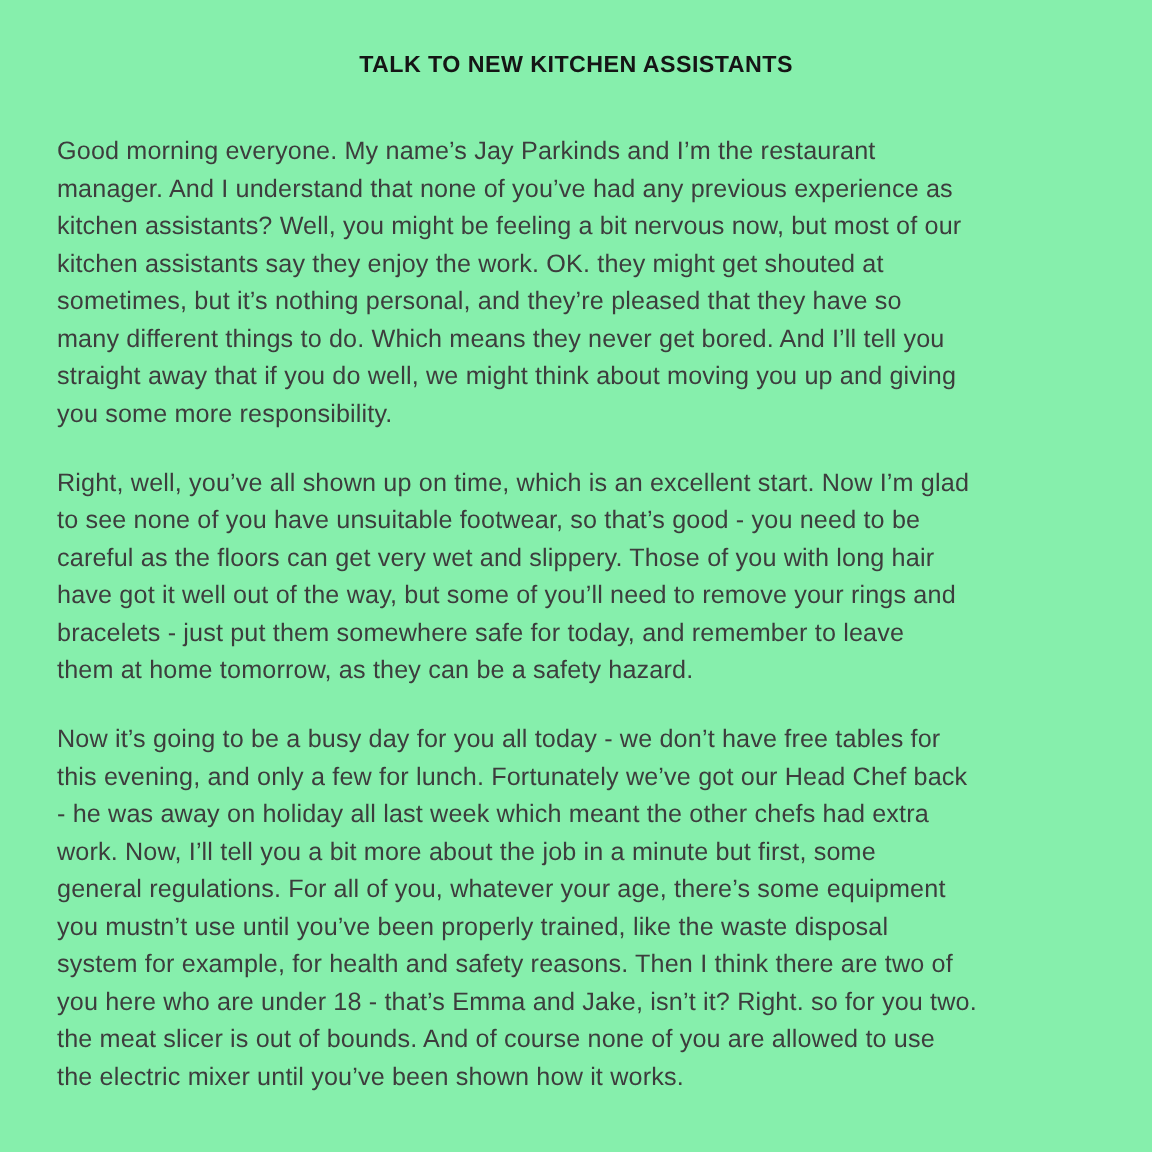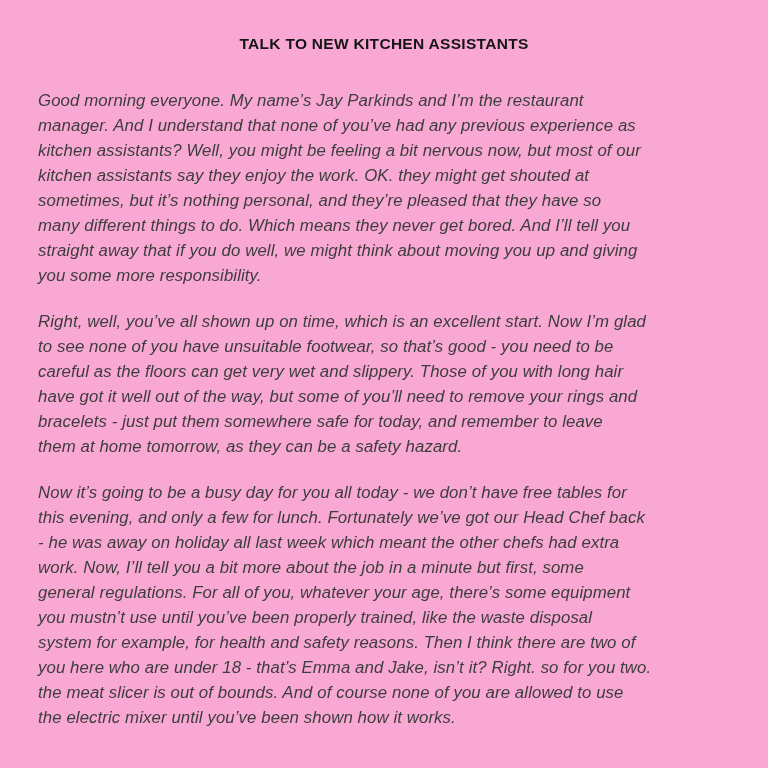--- a/index.html
+++ b/index.html
@@ -11,39 +11,38 @@
     width: 768px;
     height: 768px;
     overflow: hidden;
     font-family: "Liberation Sans", "DejaVu Sans", sans-serif;
   }
   .page {
     box-sizing: border-box;
     width: 768px;
     height: 768px;
     padding: 34px 38px 0 38px;
-    background: #f9a8d4;
+    background: #86efac;
   }
   .doc-title {
     text-align: center;
     font-weight: 700;
     font-size: 15.5px;
     letter-spacing: 0.3px;
     color: #151515;
     margin: 0 0 34px 0;
     line-height: 20px;
   }
   .para {
     white-space: pre-line;        
     font-size: 16.8px;
     line-height: 25px;
     color: #3d3d3d;
     margin: 3px 0 21px 0;
     letter-spacing: 0.1px;
-    font-style: italic;
   }
 </style>
 </head>
 <body>
 
 <div class="page">
   <h1 class="doc-title">TALK TO NEW KITCHEN ASSISTANTS</h1>
 
   <p class="para">Good morning everyone. My name’s Jay Parkinds and I’m the restaurant
 manager. And I understand that none of you’ve had any previous experience as

